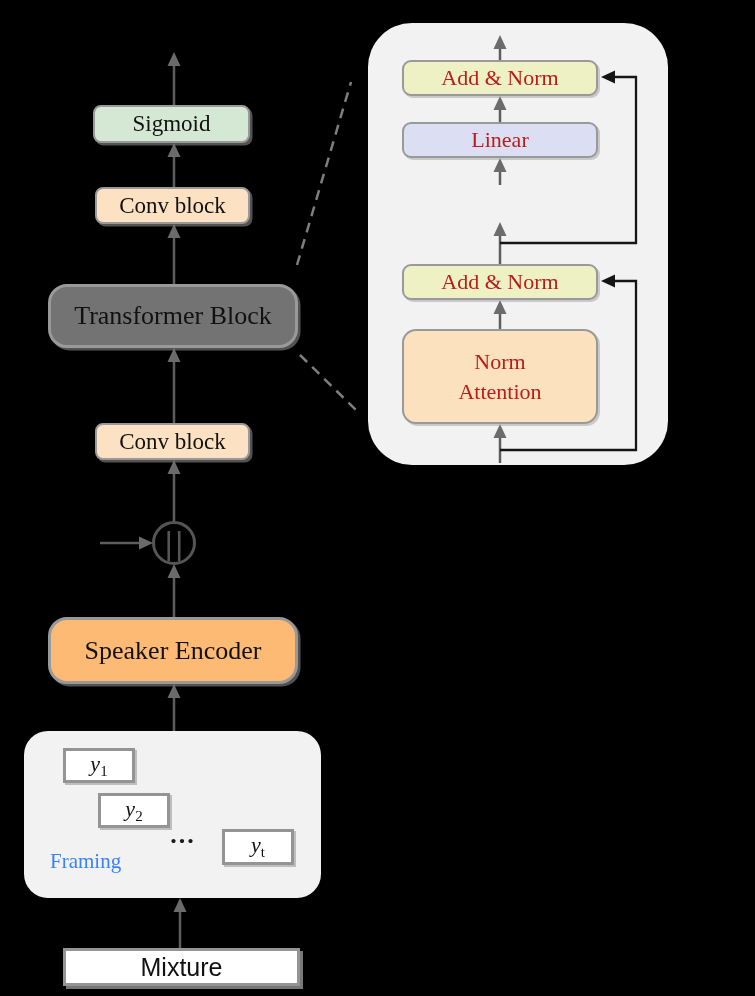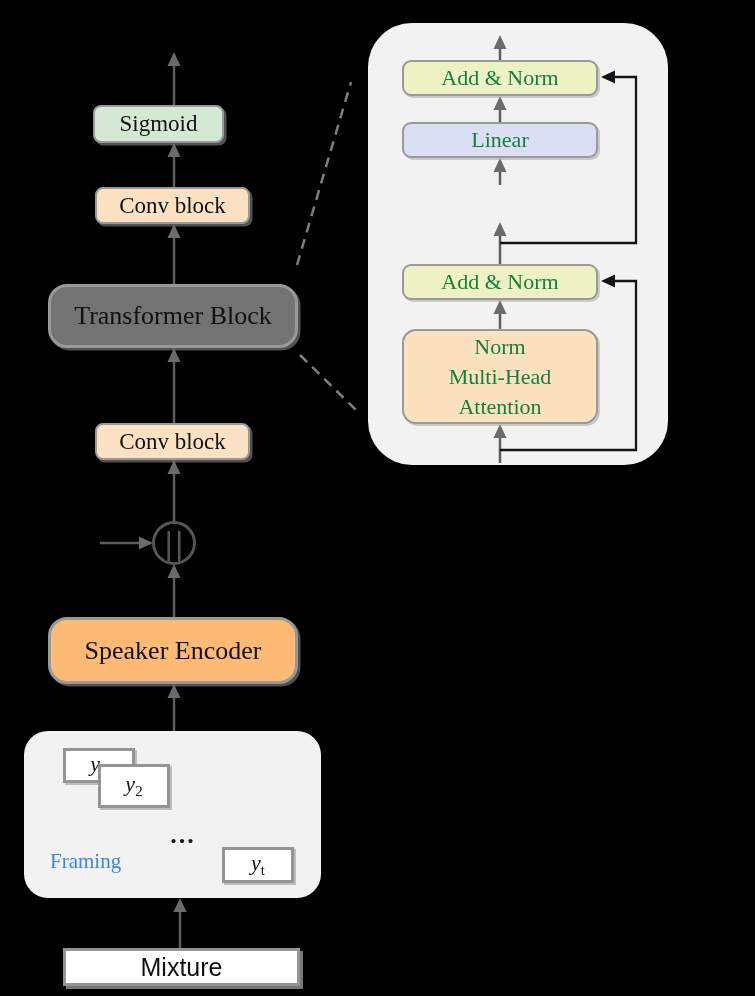--- a/index.html
+++ b/index.html
@@ -9,42 +9,42 @@
   .panel{position:absolute;background:#f2f2f3;z-index:1;}
   #framing-panel{left:24px;top:731px;width:297px;height:167px;border-radius:24px;}
   #detail-panel{left:368px;top:23px;width:300px;height:442px;border-radius:44px;}
   
   #connectors{position:absolute;left:0;top:0;z-index:2;}
   
   .box{position:absolute;box-sizing:border-box;display:flex;align-items:center;justify-content:center;
        border:2.5px solid #999;border-radius:8px;color:#111;z-index:3;
        box-shadow:2.5px 2.5px 0 rgba(137,137,137,0.6);font-size:23px;}
   .big{border-width:3px;border-radius:19px;font-size:26px;}
-  #sigmoid{left:93px;top:105px;width:131px;height:38px;background:#d5e8d4;}
+  #sigmoid{left:93px;top:105px;width:157px;height:38px;background:#d5e8d4;}
   #conv-upper{left:95px;top:187px;width:155px;height:37px;background:#fce2c3;}
   #transformer{left:48px;top:284px;width:250px;height:64px;background:#737373;}
   #conv-lower{left:95px;top:423px;width:155px;height:37px;background:#fce2c3;}
   #speaker{left:48px;top:617px;width:250px;height:67px;background:#fdba74;}
   #mixture{left:63px;top:948px;width:237px;height:38px;background:#fff;border:3px solid #949494;
            border-radius:0;font-family:"Liberation Sans","DejaVu Sans",sans-serif;font-size:25px;
            box-shadow:3px 3px 0 rgba(140,140,140,0.85);}
   .frame-box{position:absolute;box-sizing:border-box;background:#fff;border:3px solid #949494;
              border-radius:0;display:flex;align-items:center;justify-content:center;z-index:3;
              font-size:22px;color:#111;box-shadow:2px 2px 0 rgba(137,137,137,0.5);}
   #frame1{left:63px;top:748px;width:72px;height:35px;}
-  #frame2{left:98px;top:764px;width:72px;height:44px;}
-  #frame3{left:222px;top:847px;width:72px;height:36px;}
+  #frame2{left:98px;top:793px;width:72px;height:35px;}
+  #frame3{left:222px;top:829px;width:72px;height:36px;}
   .yvar i{font-style:italic;}
   .yvar sub{font-size:15px;}
   #dots{position:absolute;left:158px;top:820px;width:50px;text-align:center;z-index:3;
         font-size:26px;font-weight:bold;color:#1a1a1a;letter-spacing:2px;}
   #framing-label{position:absolute;left:50px;top:849px;z-index:3;font-size:21px;color:#3b82f6;}
   
   .dbox{position:absolute;box-sizing:border-box;display:flex;align-items:center;justify-content:center;
-        border:2.5px solid #999;border-radius:9px;z-index:3;color:#15803d;font-size:22px;
+        border:2.5px solid #999;border-radius:9px;z-index:3;color:#b91c1c;font-size:22px;
         box-shadow:2px 2px 0 rgba(150,150,150,0.45);}
   #addnorm-top{left:402px;top:60px;width:196px;height:36px;background:#eef1c3;}
   #linear{left:402px;top:122px;width:196px;height:36px;background:#dcdff3;}
   #gru{left:402px;top:185px;width:196px;height:37px;background:#fce1bf;}
   #addnorm-bottom{left:402px;top:264px;width:196px;height:36px;background:#eef1c3;}
   #mha{left:402px;top:329px;width:196px;height:95px;background:#fce1bf;border-radius:14px;
        flex-direction:column;line-height:30px;}
 </style>
 </head>
 <body>
@@ -139,17 +139,16 @@
     <span>Add &amp; Norm</span>
   </div>
   <div class="dbox" id="linear">
     <span>Linear</span>
   </div>
   <div class="dbox" id="addnorm-bottom">
     <span>Add &amp; Norm</span>
   </div>
   <div class="dbox" id="mha">
     <div>Norm</div>
-    <div>Multi-Head</div>
     <div>Attention</div>
   </div>
 
 </div>
 
 </body></html>

